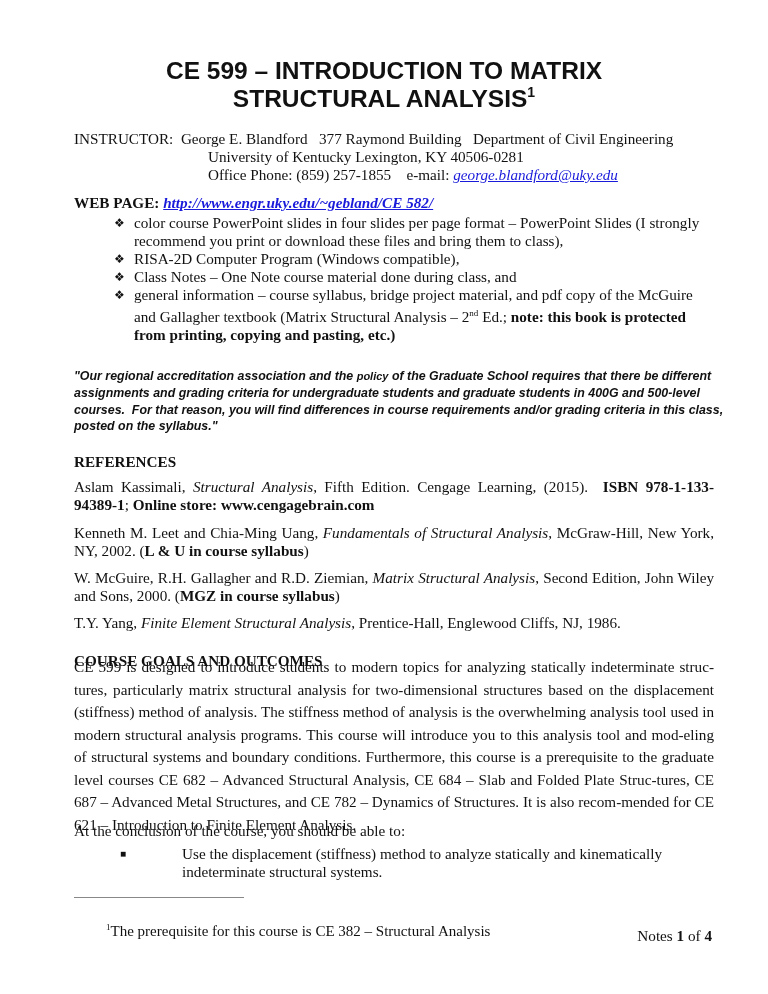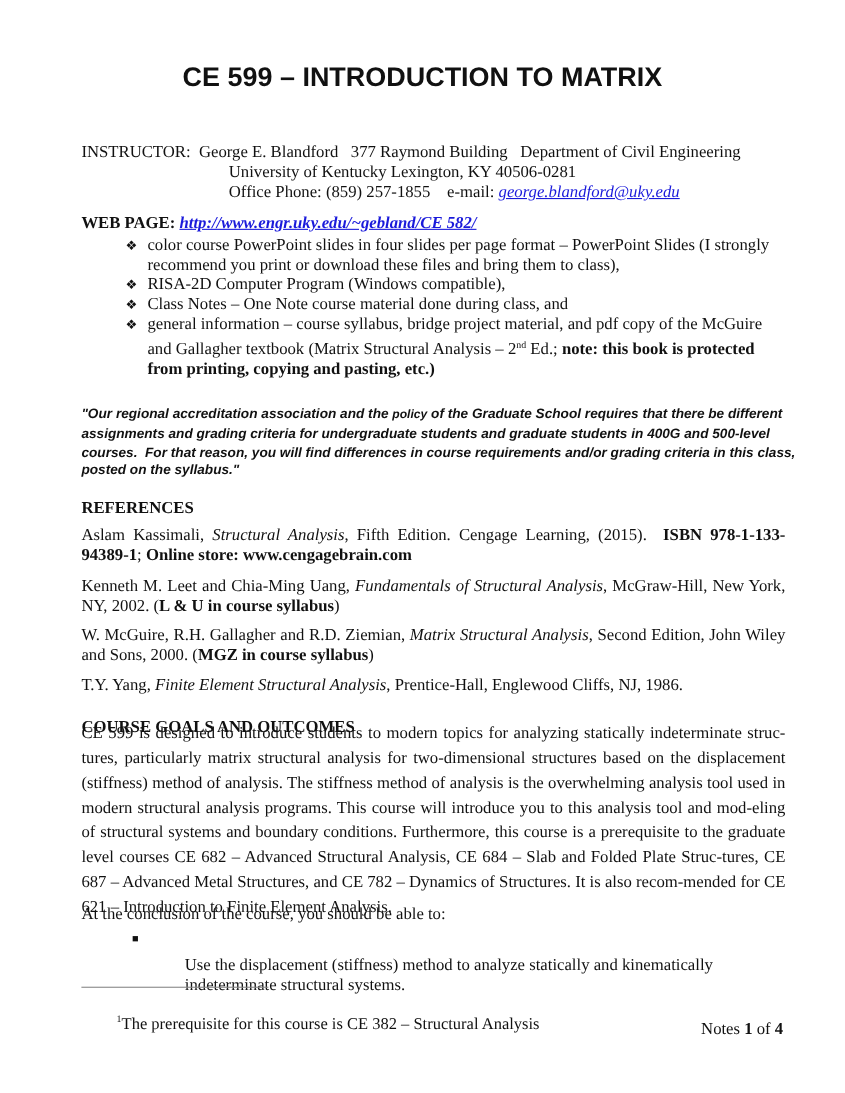--- a/index.html
+++ b/index.html
@@ -32,20 +32,21 @@
   .fnline { position: absolute; left: 74px; top: 897px; width: 170px; height: 1px; background: #888; }
   .footnote { position: absolute; left: 74px; top: 923px; font-size: 15px; margin-left: 32px; }
   .footnote sup { font-size: 9px; vertical-align: 6px; line-height: 0; }
   .pagenum { position: absolute; right: 56px; top: 927px; font-size: 15.2px; }
 </style>
 </head>
 <body>
 
 <div class="title">
   <div>CE 599 – INTRODUCTION TO MATRIX</div>
+  <div><span>STRUCTURAL ANALYSIS</span><sup>1</sup></div>
 </div>
 
 <div class="abs instr">
   <span>INSTRUCTOR:</span>&nbsp;&nbsp;<span style="white-space:pre">George E. Blandford   377 Raymond Building   Department of Civil Engineering</span>
 </div>
 <div class="abs indent2" style="top:148px">University of Kentucky   Lexington, KY 40506-0281</div>
 <div class="abs indent2" style="top:166px">
   <span style="white-space:pre">Office Phone: (859) 257-1855    e-mail: </span><a class="link">george.blandford@uky.edu</a>
 </div>
 
@@ -83,21 +84,21 @@
 </div>
 
 <div class="h" style="top:632px; margin-top:19px; top:633px">COURSE GOALS AND OUTCOMES</div>
 
 <div class="para goals" style="top:656px">CE 599 is designed to introduce students to modern topics for analyzing statically indeterminate struc-tures, particularly matrix structural analysis for two-dimensional structures based on the displacement (stiffness) method of analysis.  The stiffness method of analysis is the overwhelming analysis tool used in modern structural analysis programs.  This course will introduce you to this analysis tool and mod-eling of structural systems and boundary conditions.  Furthermore, this course is a prerequisite to the graduate level courses CE 682 – Advanced Structural Analysis, CE 684 – Slab and Folded Plate Struc-tures, CE 687 – Advanced Metal Structures, and CE 782 – Dynamics of Structures.  It is also recom-mended for CE 621 – Introduction to Finite Element Analysis.</div>
 
 <div class="para" style="top:822px">At the conclusion of the course, you should be able to:</div>
 
 <div class="outcome">
   <span class="mk">■</span>
-  <span class="txt" style="padding-left:34px; margin-left:74px; margin-left:0; padding-left:34px; position:relative; left:60px; width:566px; display:block; white-space:normal;margin-top:24px;">Use the displacement (stiffness) method to analyze statically and kinematically indeterminate structural systems.</span>
+  <span class="txt" style="padding-left:34px; margin-left:74px; margin-left:0; padding-left:34px; position:relative; left:74px; width:566px; display:block; white-space:normal;">Use the displacement (stiffness) method to analyze statically and kinematically indeterminate structural systems.</span>
 </div>
 
 <div class="fnline"></div>
 <div class="footnote">
   <sup>1</sup><span>The prerequisite for this course is CE 382 – Structural Analysis</span>
 </div>
 
 <div class="pagenum">
   <span style="white-space:pre">Notes </span><b>1</b><span style="white-space:pre"> of </span><b>4</b>
 </div>

